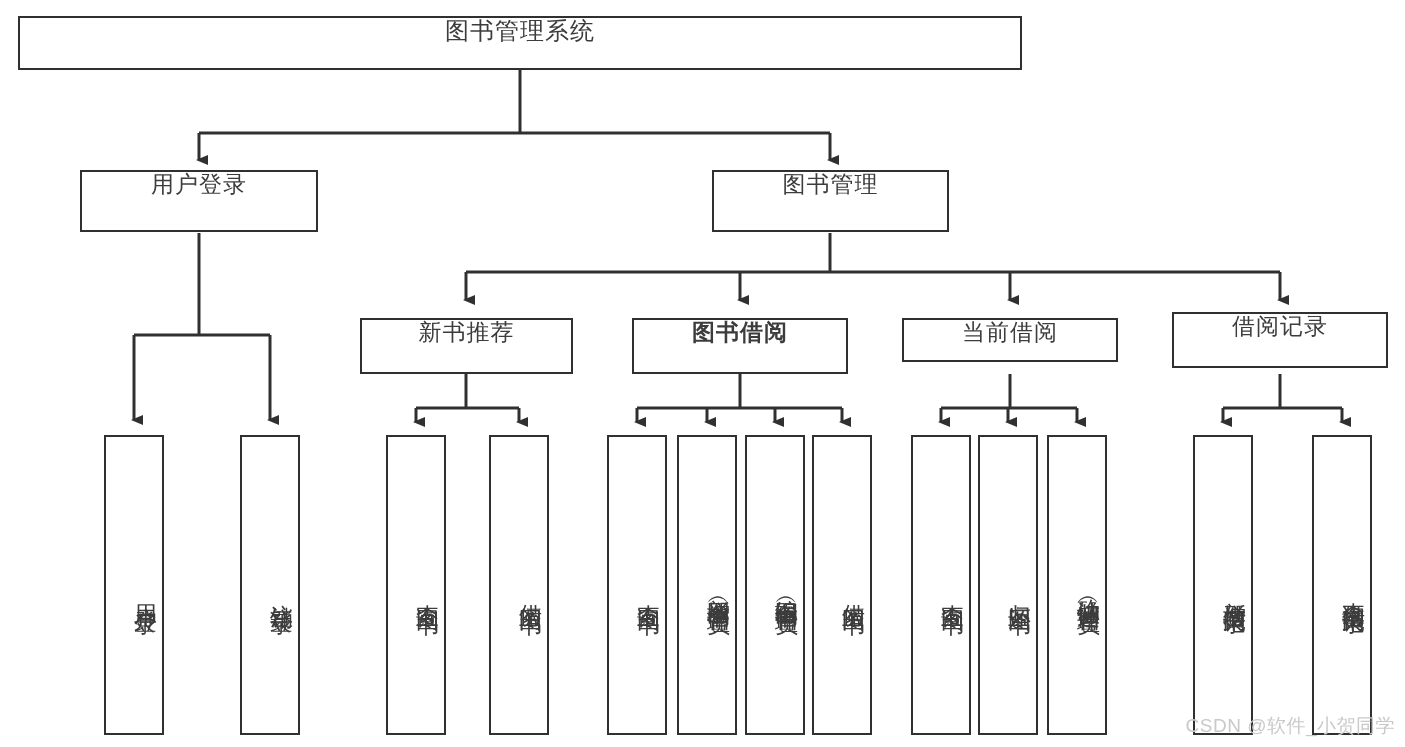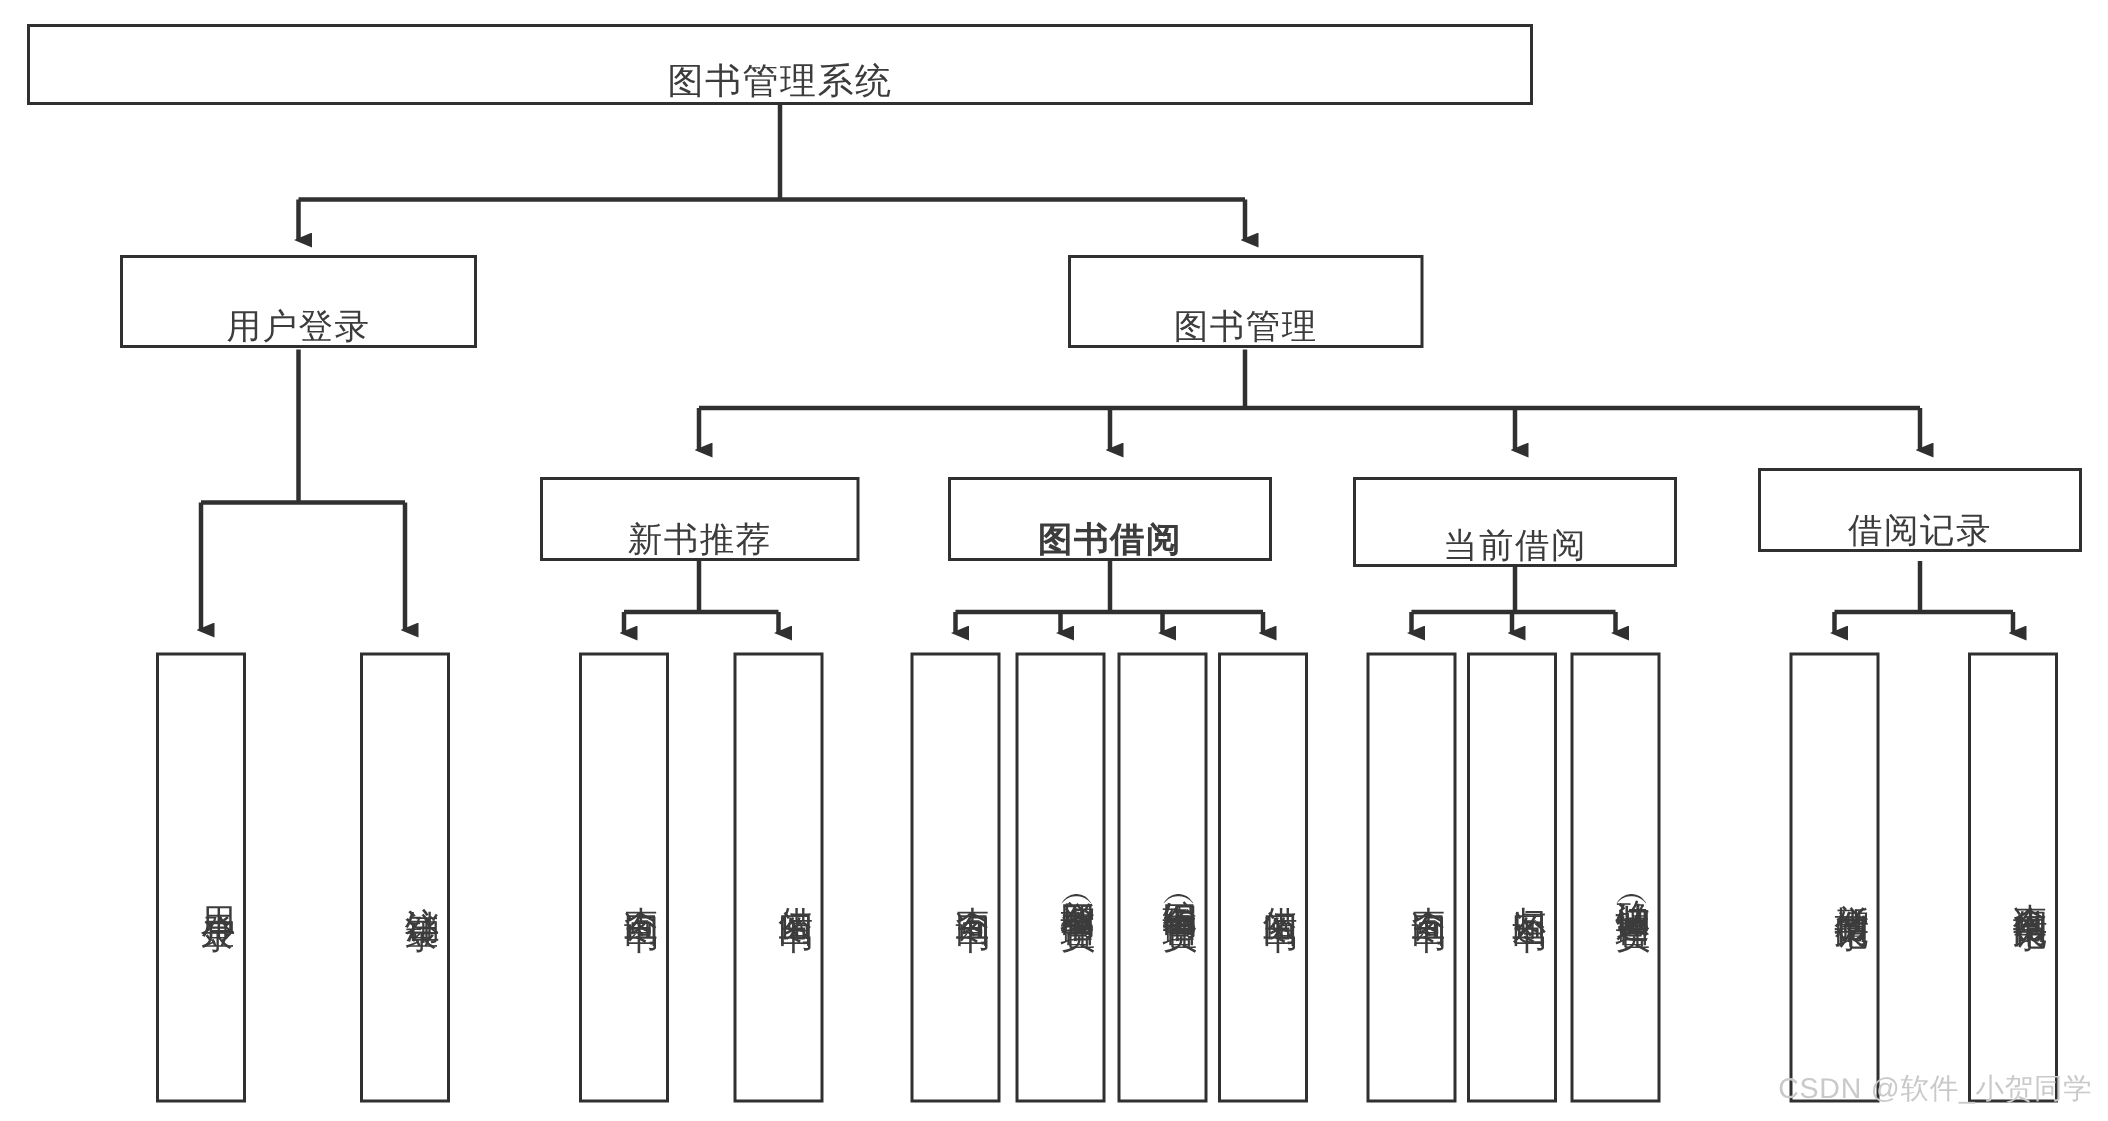--- a/index.html
+++ b/index.html
@@ -25,21 +25,21 @@
     width: 1405px;
     height: 747px;
     pointer-events: none;
   }
   .node {
     position: absolute;
     box-sizing: border-box;
     background: #ffffff;
     border: 2.5px solid #303030;
     display: flex;
-    align-items: flex-end;
+    align-items: flex-start;
     justify-content: center;
     color: #3c3c3c;
   }
   .node.horiz {
     font-size: 23px;
     letter-spacing: 1px;
     line-height: 1.1;
   }
   .node.root {
     font-size: 24px;
@@ -139,21 +139,21 @@
   <div class="node horiz" style="left:360px; top:318px; width:213px; height:56px;">
     <span>新书推荐</span>
   </div>
 
   <div class="node horiz" style="left:712px; top:170px; width:237px; height:62px;">
     <span>图书管理</span>
   </div>
   <div class="node horiz" style="left:632px; top:318px; width:216px; height:56px;font-weight:bold;">
     <span>图书借阅</span>
   </div>
-  <div class="node horiz" style="left:902px; top:318px; width:216px; height:60px;">
+  <div class="node horiz" style="left:902px; top:318px; width:216px; height:44px;">
     <span>当前借阅</span>
   </div>
   <div class="node horiz" style="left:1172px; top:312px; width:216px; height:56px;">
     <span>借阅记录</span>
   </div>
 
   <div class="node vert" style="left:104px; top:435px; width:60px; height:300px;">
     <span class="vlabel">用户登录</span>
   </div>
   <div class="node vert" style="left:240px; top:435px; width:60px; height:300px;">

